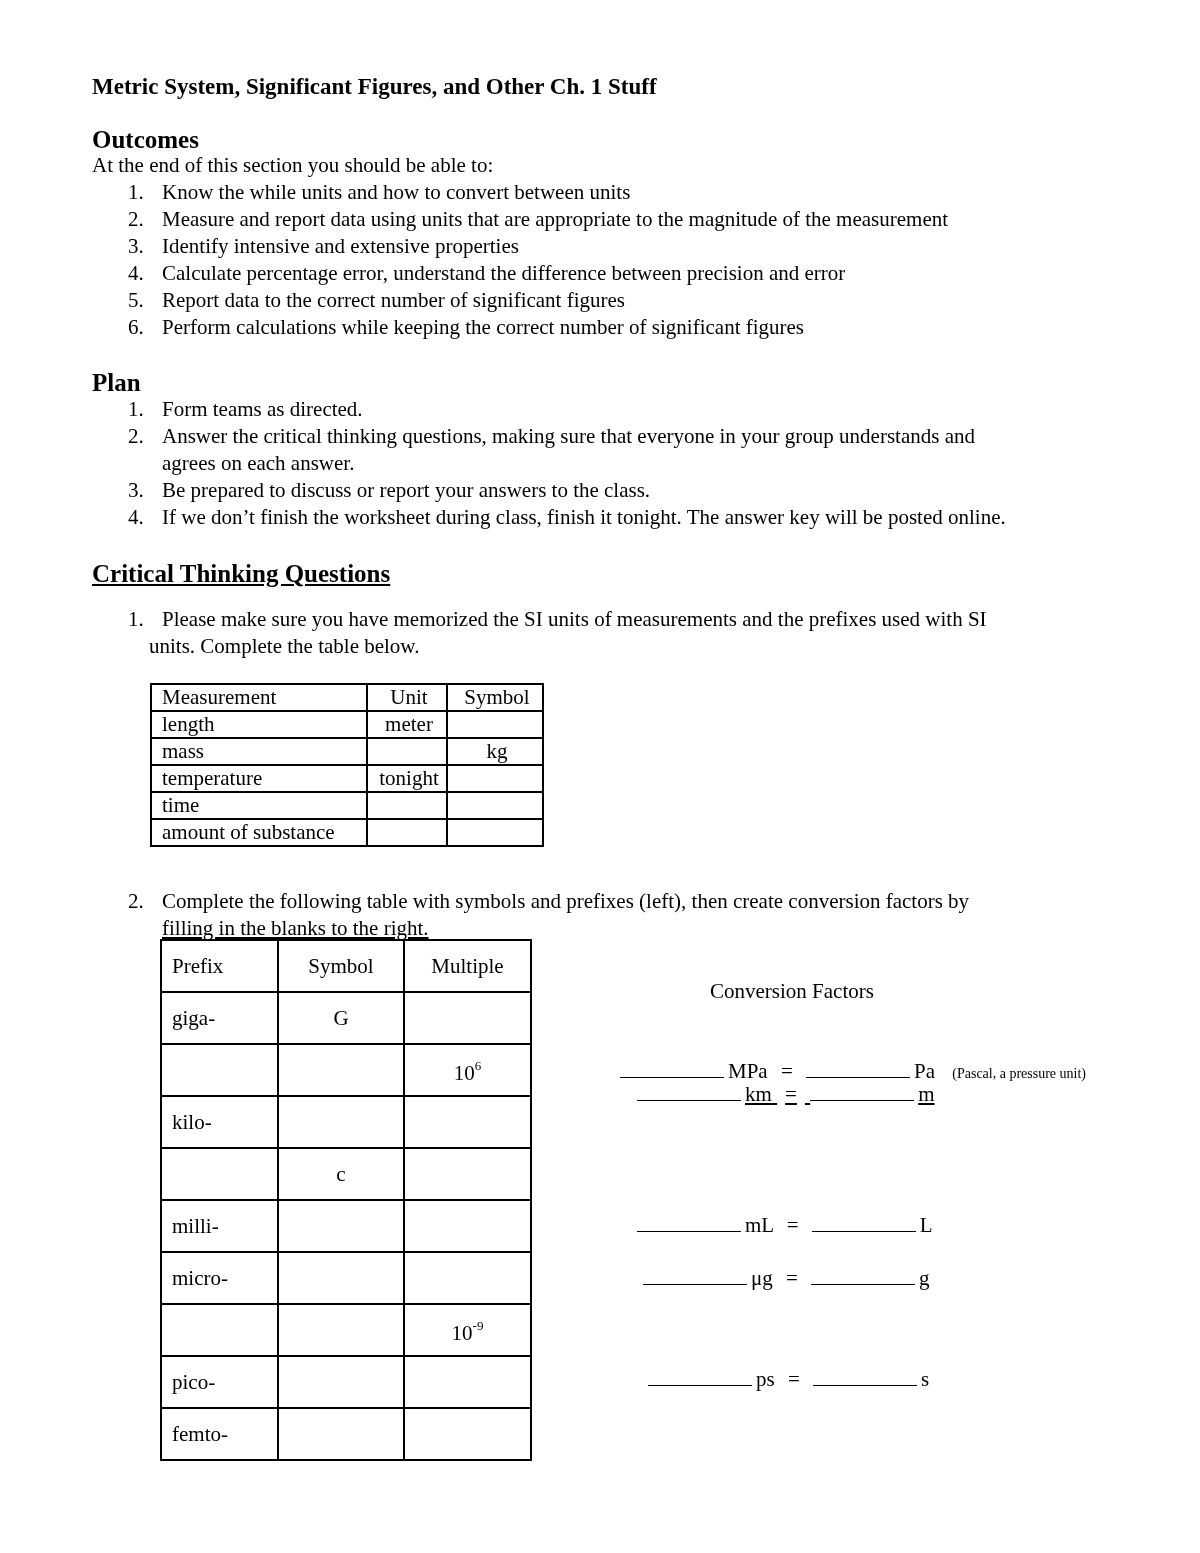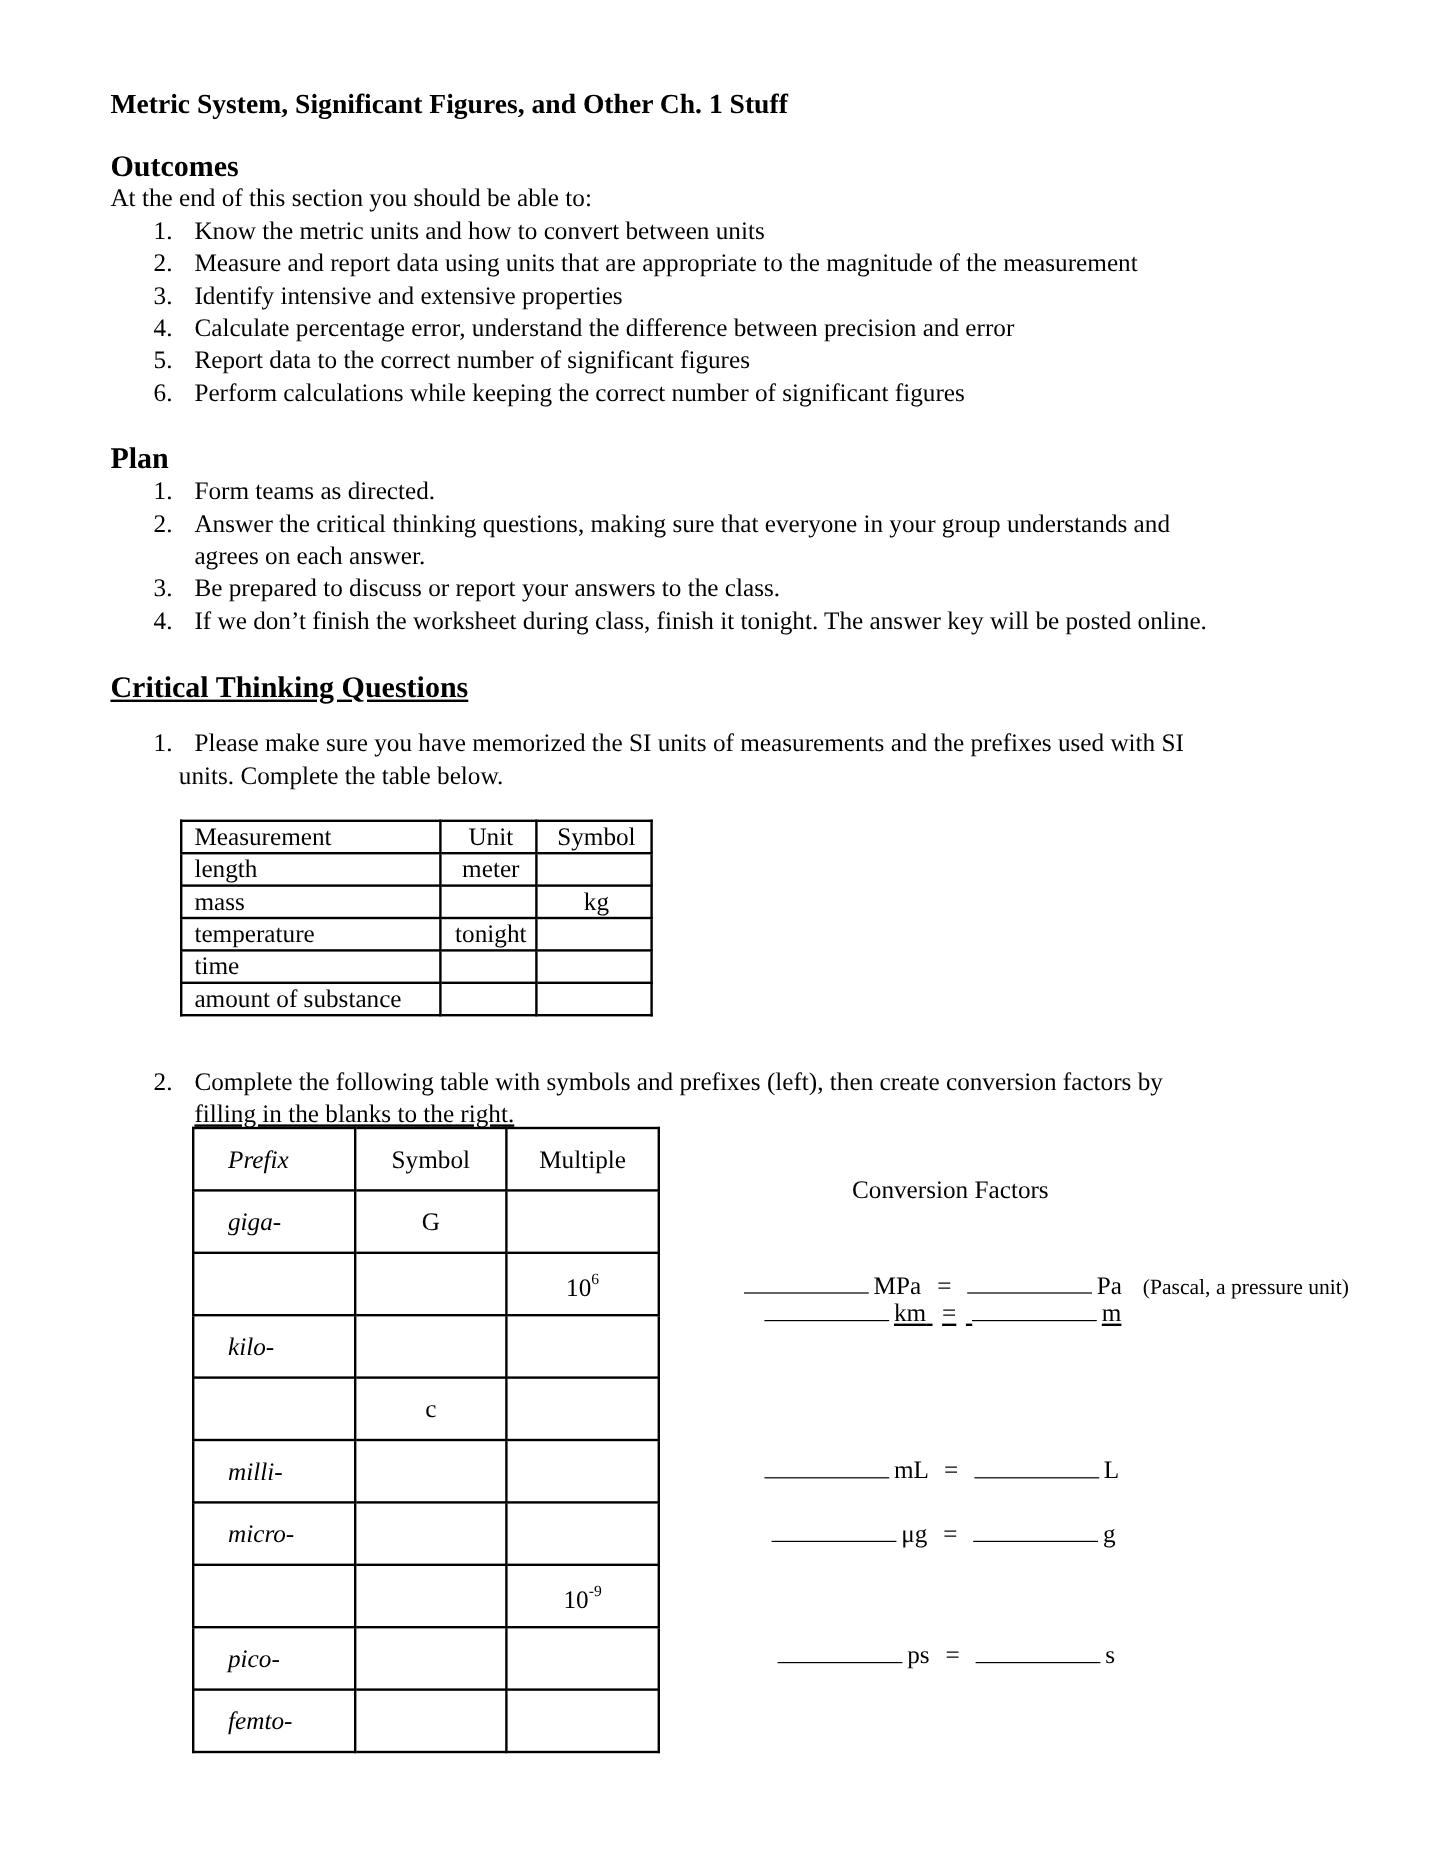--- a/index.html
+++ b/index.html
@@ -26,40 +26,40 @@
   table.t1 td.c2 { width: 62px; text-align: center; }
   table.t1 td.c3 { width: 78px; text-align: center; }
 
   table.t2 {
     position: absolute; left: 160px; top: 939px; border-collapse: collapse;
     font-size: 21px;
   }
   table.t2 td {
     border: 2.5px solid #000; height: 48px; vertical-align: middle; line-height: 24px;
   }
-  table.t2 td.c1 { width: 104px; padding-left: 28px; font-style: italic; }
+  table.t2 td.c1 { width: 104px; padding-left: 10px; }
   table.t2 td.c2 { width: 122px; text-align: center; }
   table.t2 td.c3 { width: 123px; text-align: center; }
   sup { font-size: 13px; position: relative; top: -2px; }
 
   .conv { font-size: 21px; }
   .blank { display: inline-block; border-bottom: 1.5px solid #000; width: 104px; height: 18px; vertical-align: baseline; margin-right: 4px; }
-  .note { font-size: 18px; margin-left: 12px; font-family: Liberation Serif, serif; }
+  .note { font-size: 14px; margin-left: 12px; font-family: Liberation Serif, serif; }
 </style>
 </head>
 <body>
 
 <div class="abs title">Metric System, Significant Figures, and Other Ch. 1 Stuff</div>
 
 <div class="abs h-bold" style="left:92px; top:126px;">Outcomes</div>
 <div class="abs" style="left:92px; top:153px;">At the end of this section you should be able to:</div>
 <div>
   <div class="abs" style="left:0; top:180px; width:1200px; height:27px;">
     <span class="num">1.</span>
-    <span class="txt">Know the metric units and how to convert between units</span>
+    <span class="txt">Know the while units and how to convert between units</span>
   </div>
   <div class="abs" style="left:0; top:207px; width:1200px; height:27px;">
     <span class="num">2.</span>
     <span class="txt">Measure and report data using units that are appropriate to the magnitude of the measurement</span>
   </div>
   <div class="abs" style="left:0; top:234px; width:1200px; height:27px;">
     <span class="num">3.</span>
     <span class="txt">Identify intensive and extensive properties</span>
   </div>
   <div class="abs" style="left:0; top:261px; width:1200px; height:27px;">

